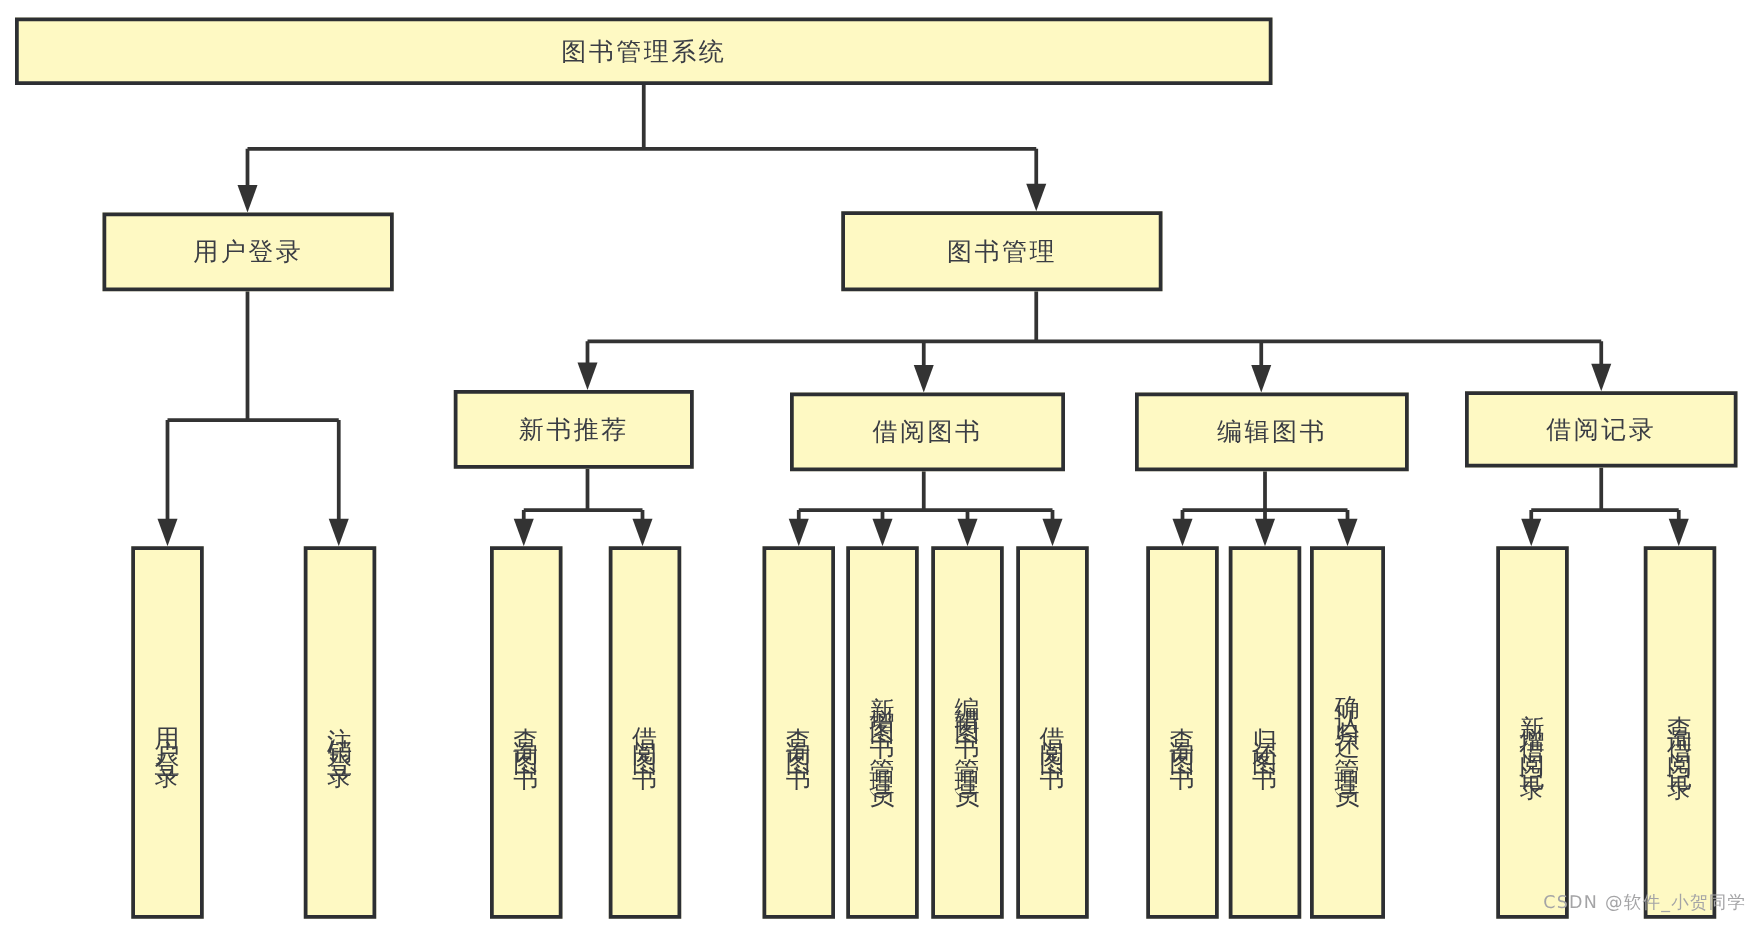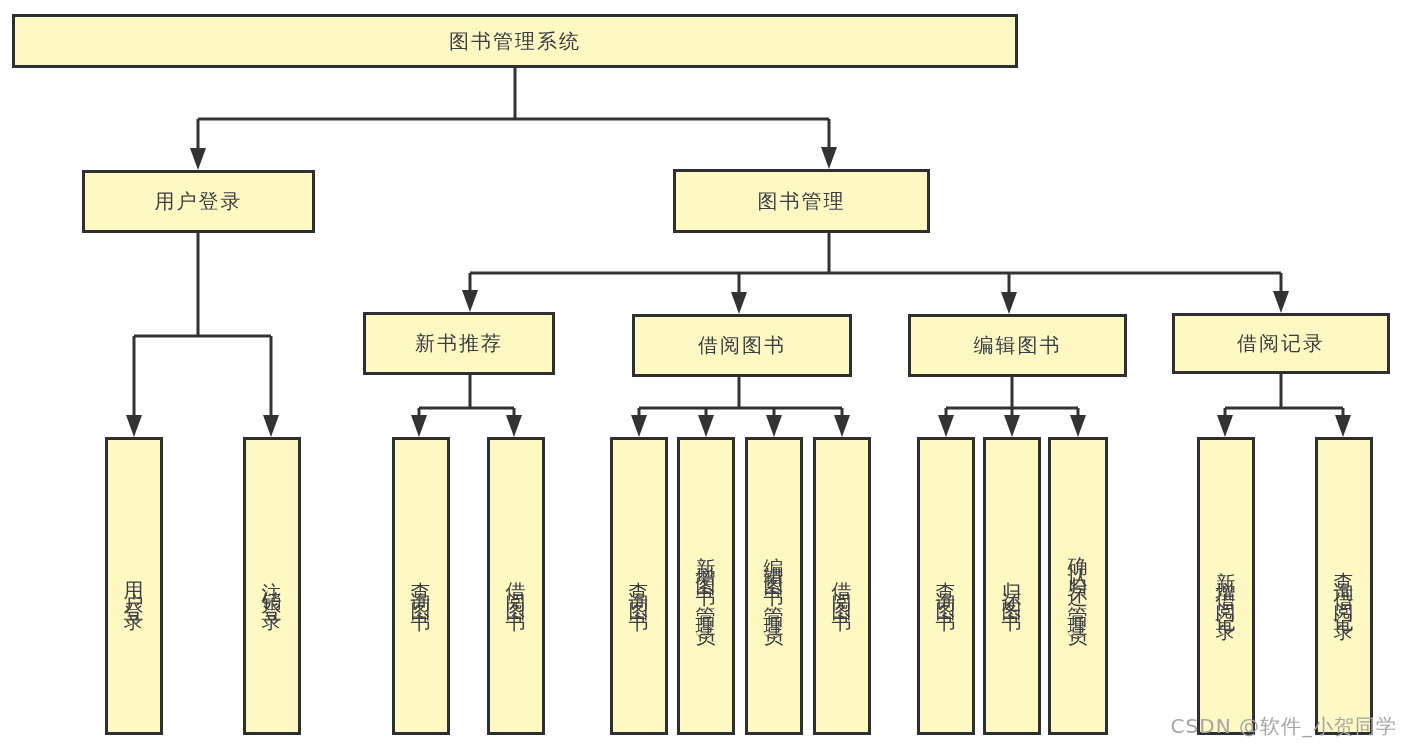--- a/index.html
+++ b/index.html
@@ -14,21 +14,21 @@
     z-index:2;
   }
   .hlabel{font-size:20px;letter-spacing:2px;color:#3a3d44;white-space:nowrap;}
   .vbox{top:437px;width:58px;height:298px;}
   .vlabel{
     writing-mode:vertical-rl;text-orientation:mixed;
     font-size:20px;letter-spacing:10px;line-height:1.1;color:#3a3d44;
   }
   .watermark{
     position:absolute;top:713px;right:8px;z-index:3;
-    font-size:20px;letter-spacing:1px;color:#a4a4a6;white-space:nowrap;
+    font-size:14px;letter-spacing:1px;color:#a4a4a6;white-space:nowrap;
   }
   .wire{stroke:#333333;stroke-width:3;fill:none;}
   .arrowhead{fill:#333333;stroke:none;}
 </style>
 </head>
 <body>
 
 <div id="stage">
 
   <svg id="wires" viewBox="0 0 1405 747" xmlns="http://www.w3.org/2000/svg">

